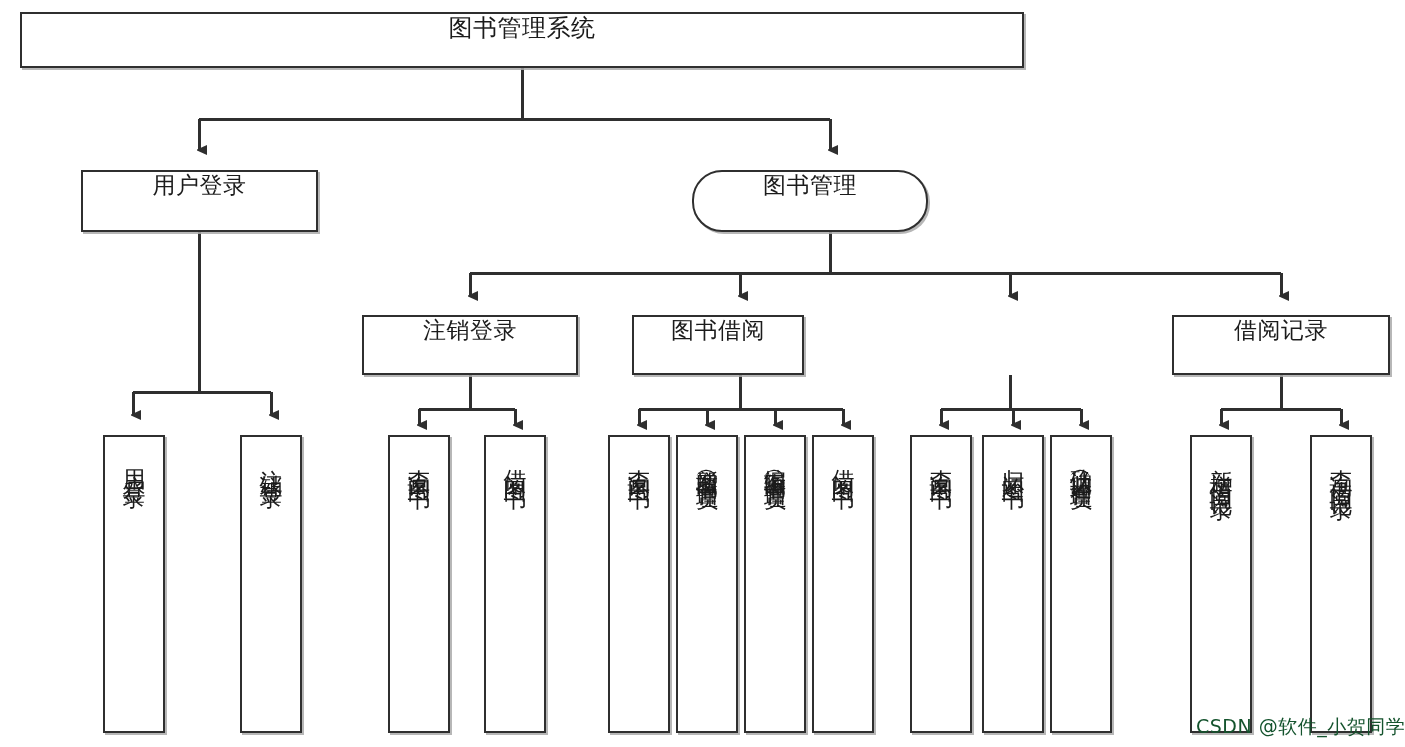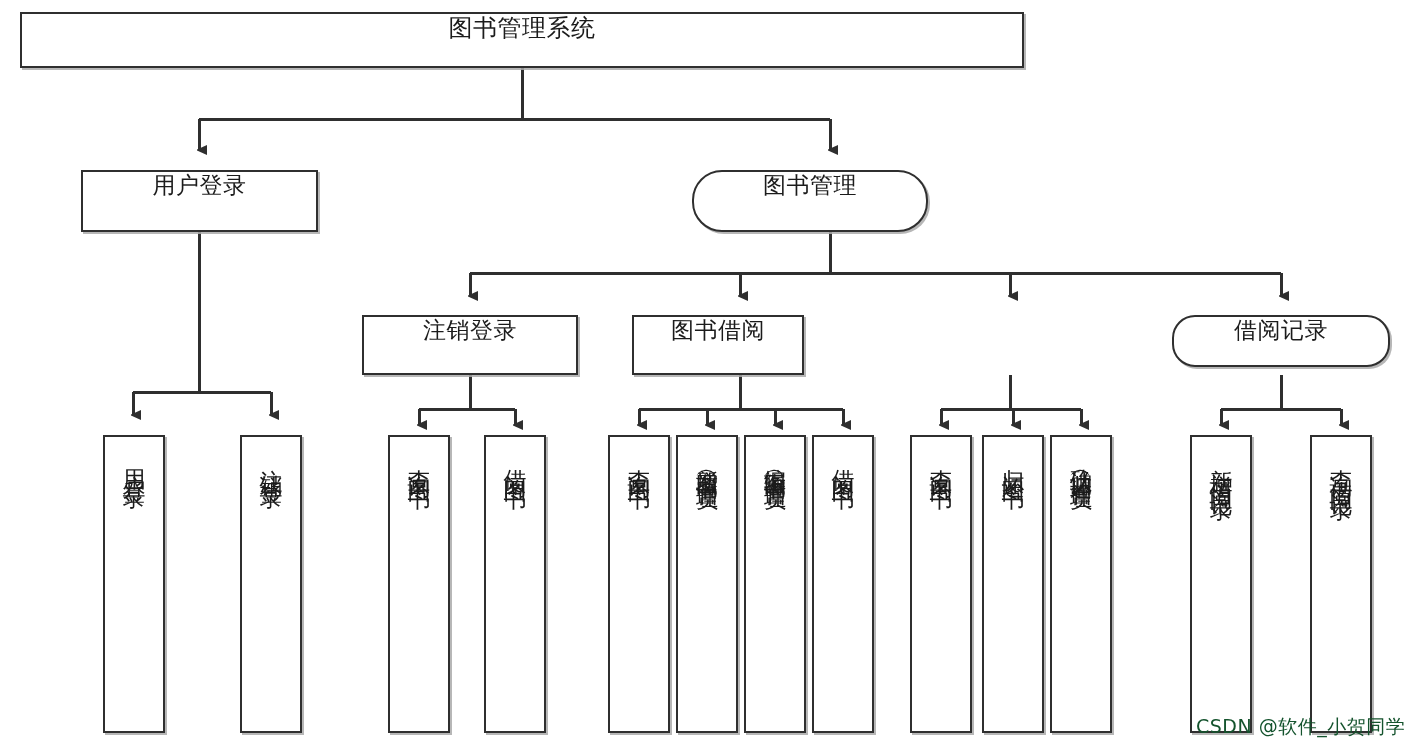--- a/index.html
+++ b/index.html
@@ -137,21 +137,21 @@
   <div class="node horiz" style="left:692px; top:170px; width:236px; height:62px;border-radius:30px;">
     <span class="lbl">图书管理</span>
   </div>
 
   <div class="node horiz" style="left:362px; top:315px; width:216px; height:60px;">
     <span class="lbl">注销登录</span>
   </div>
   <div class="node horiz" style="left:632px; top:315px; width:172px; height:60px;">
     <span class="lbl">图书借阅</span>
   </div>
-  <div class="node horiz" style="left:1172px; top:315px; width:218px; height:52px;border-radius:23px;">
+  <div class="node horiz" style="left:1172px; top:315px; width:218px; height:60px;">
     <span class="lbl">借阅记录</span>
   </div>
 
   <div class="node vert" style="left:103px; top:435px; width:62px; height:298px;">
     <span class="lbl">用户登录</span>
   </div>
   <div class="node vert" style="left:240px; top:435px; width:62px; height:298px;">
     <span class="lbl">注销登录</span>
   </div>
 

